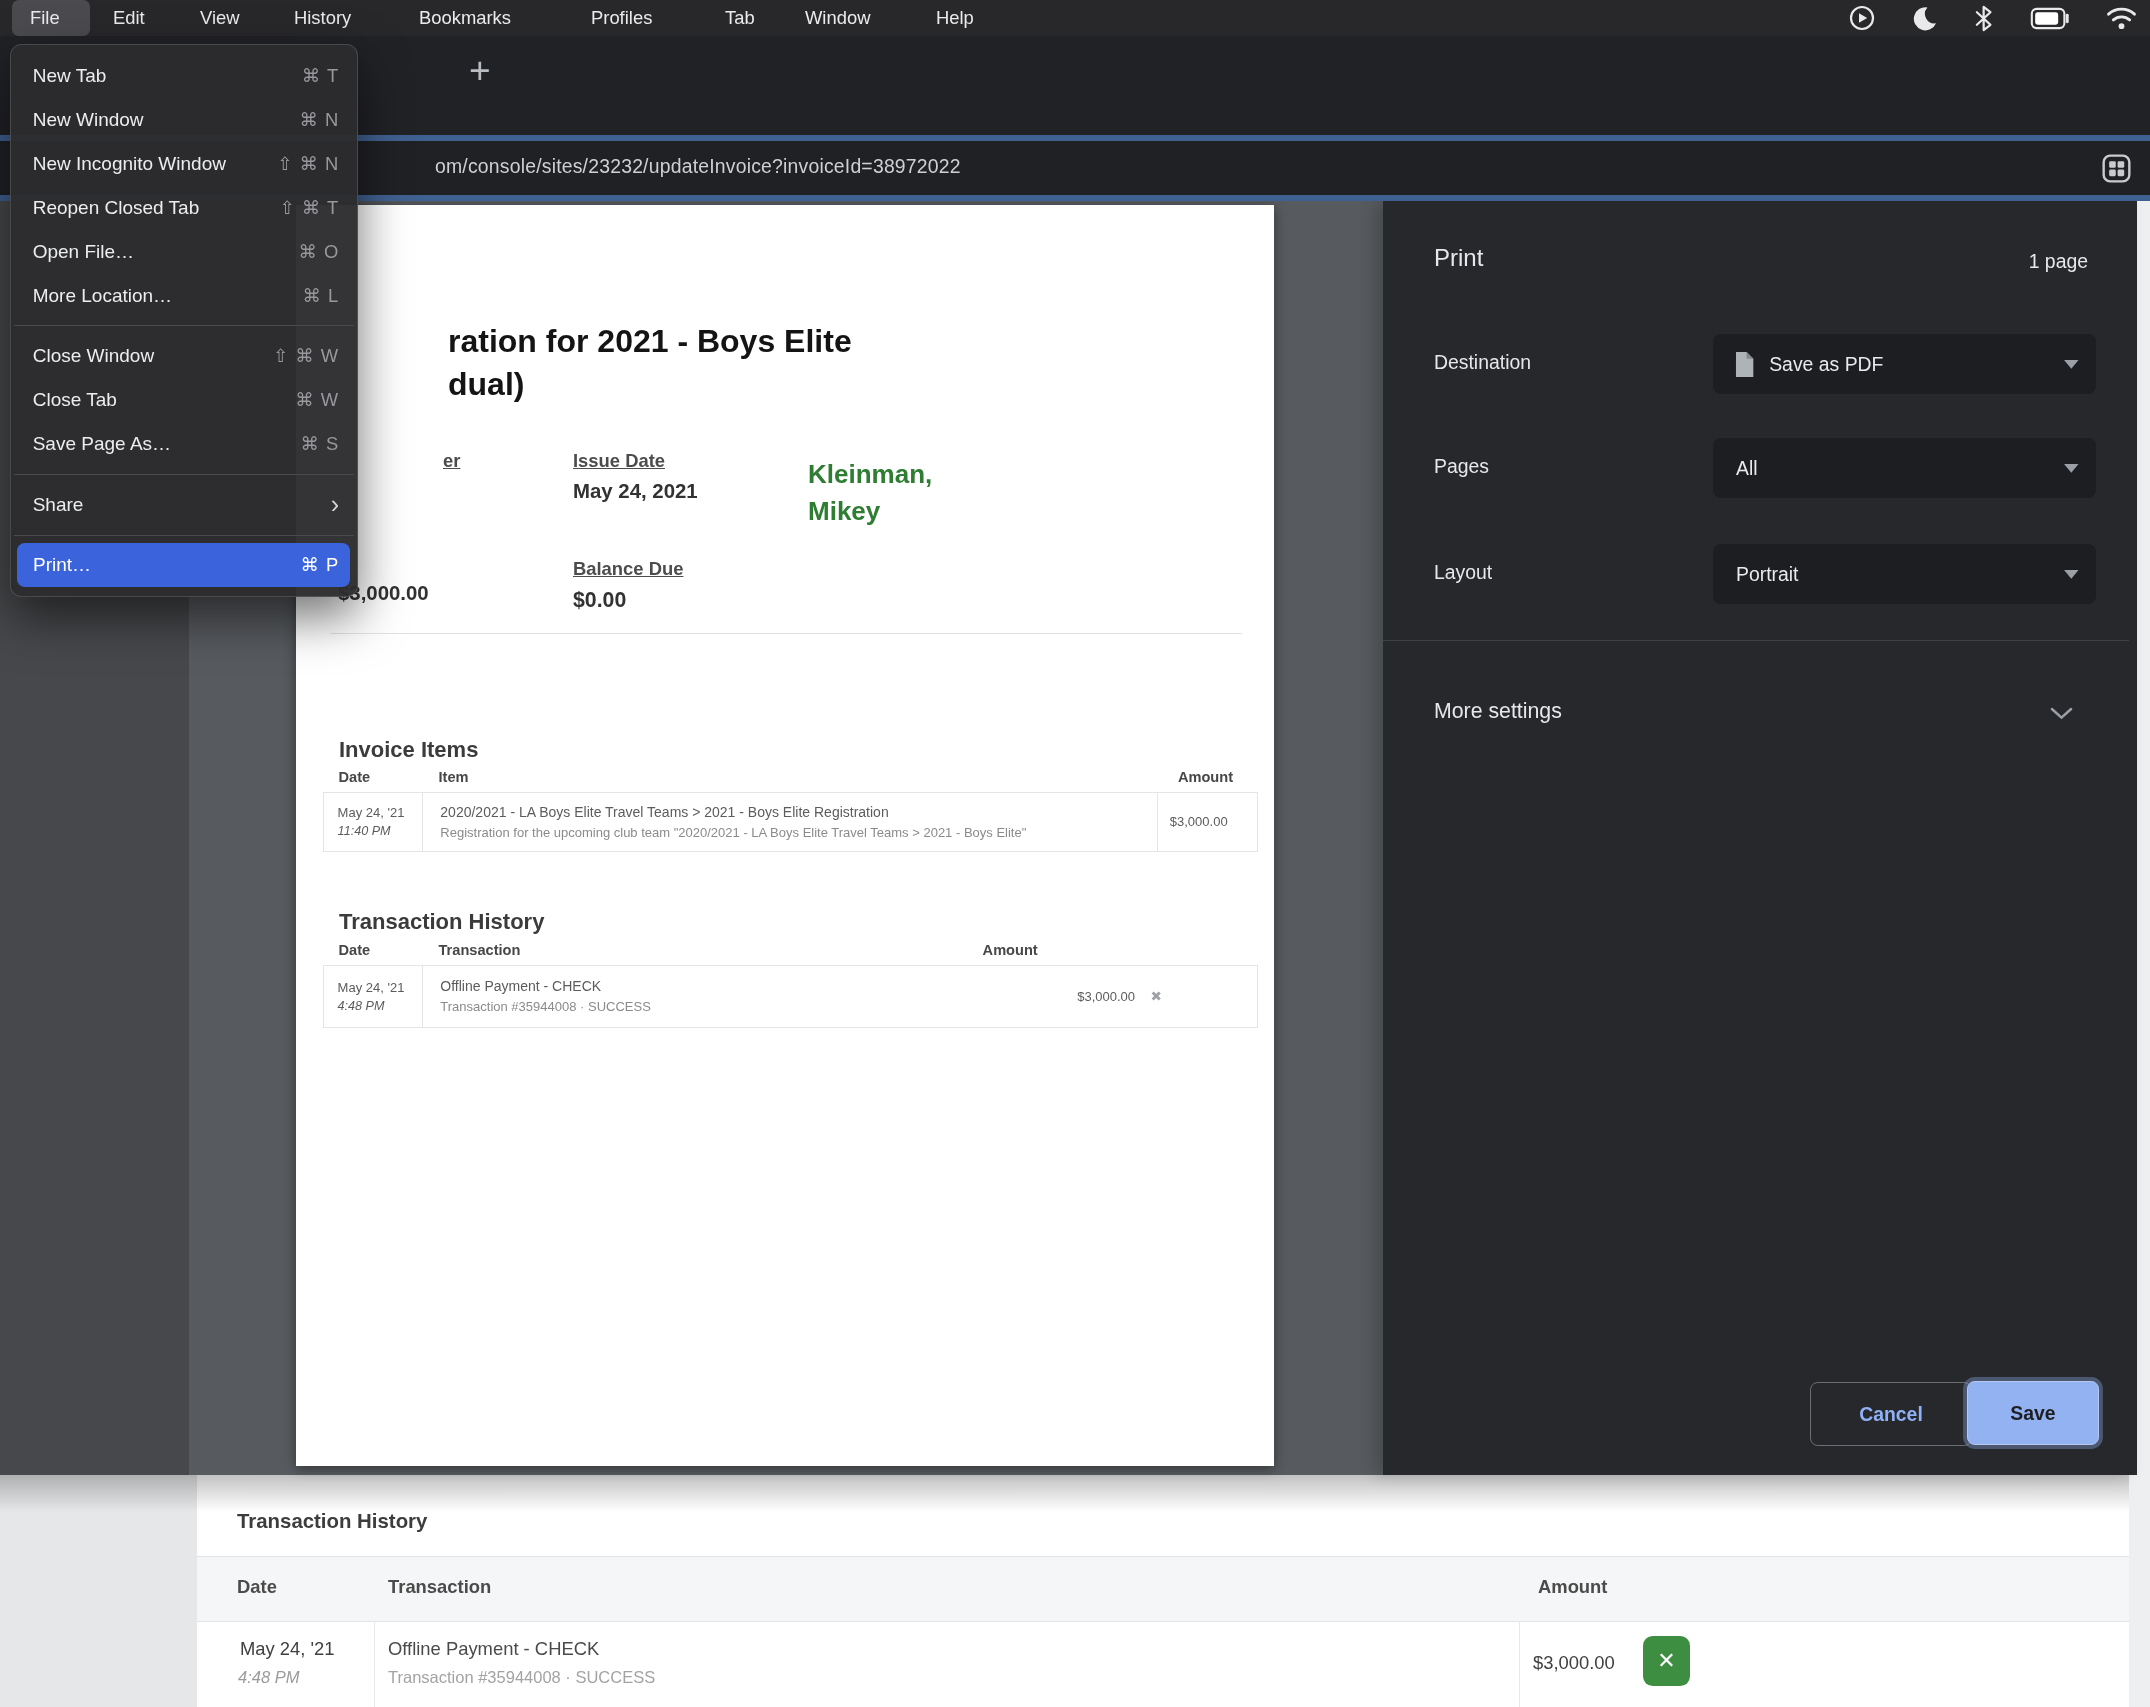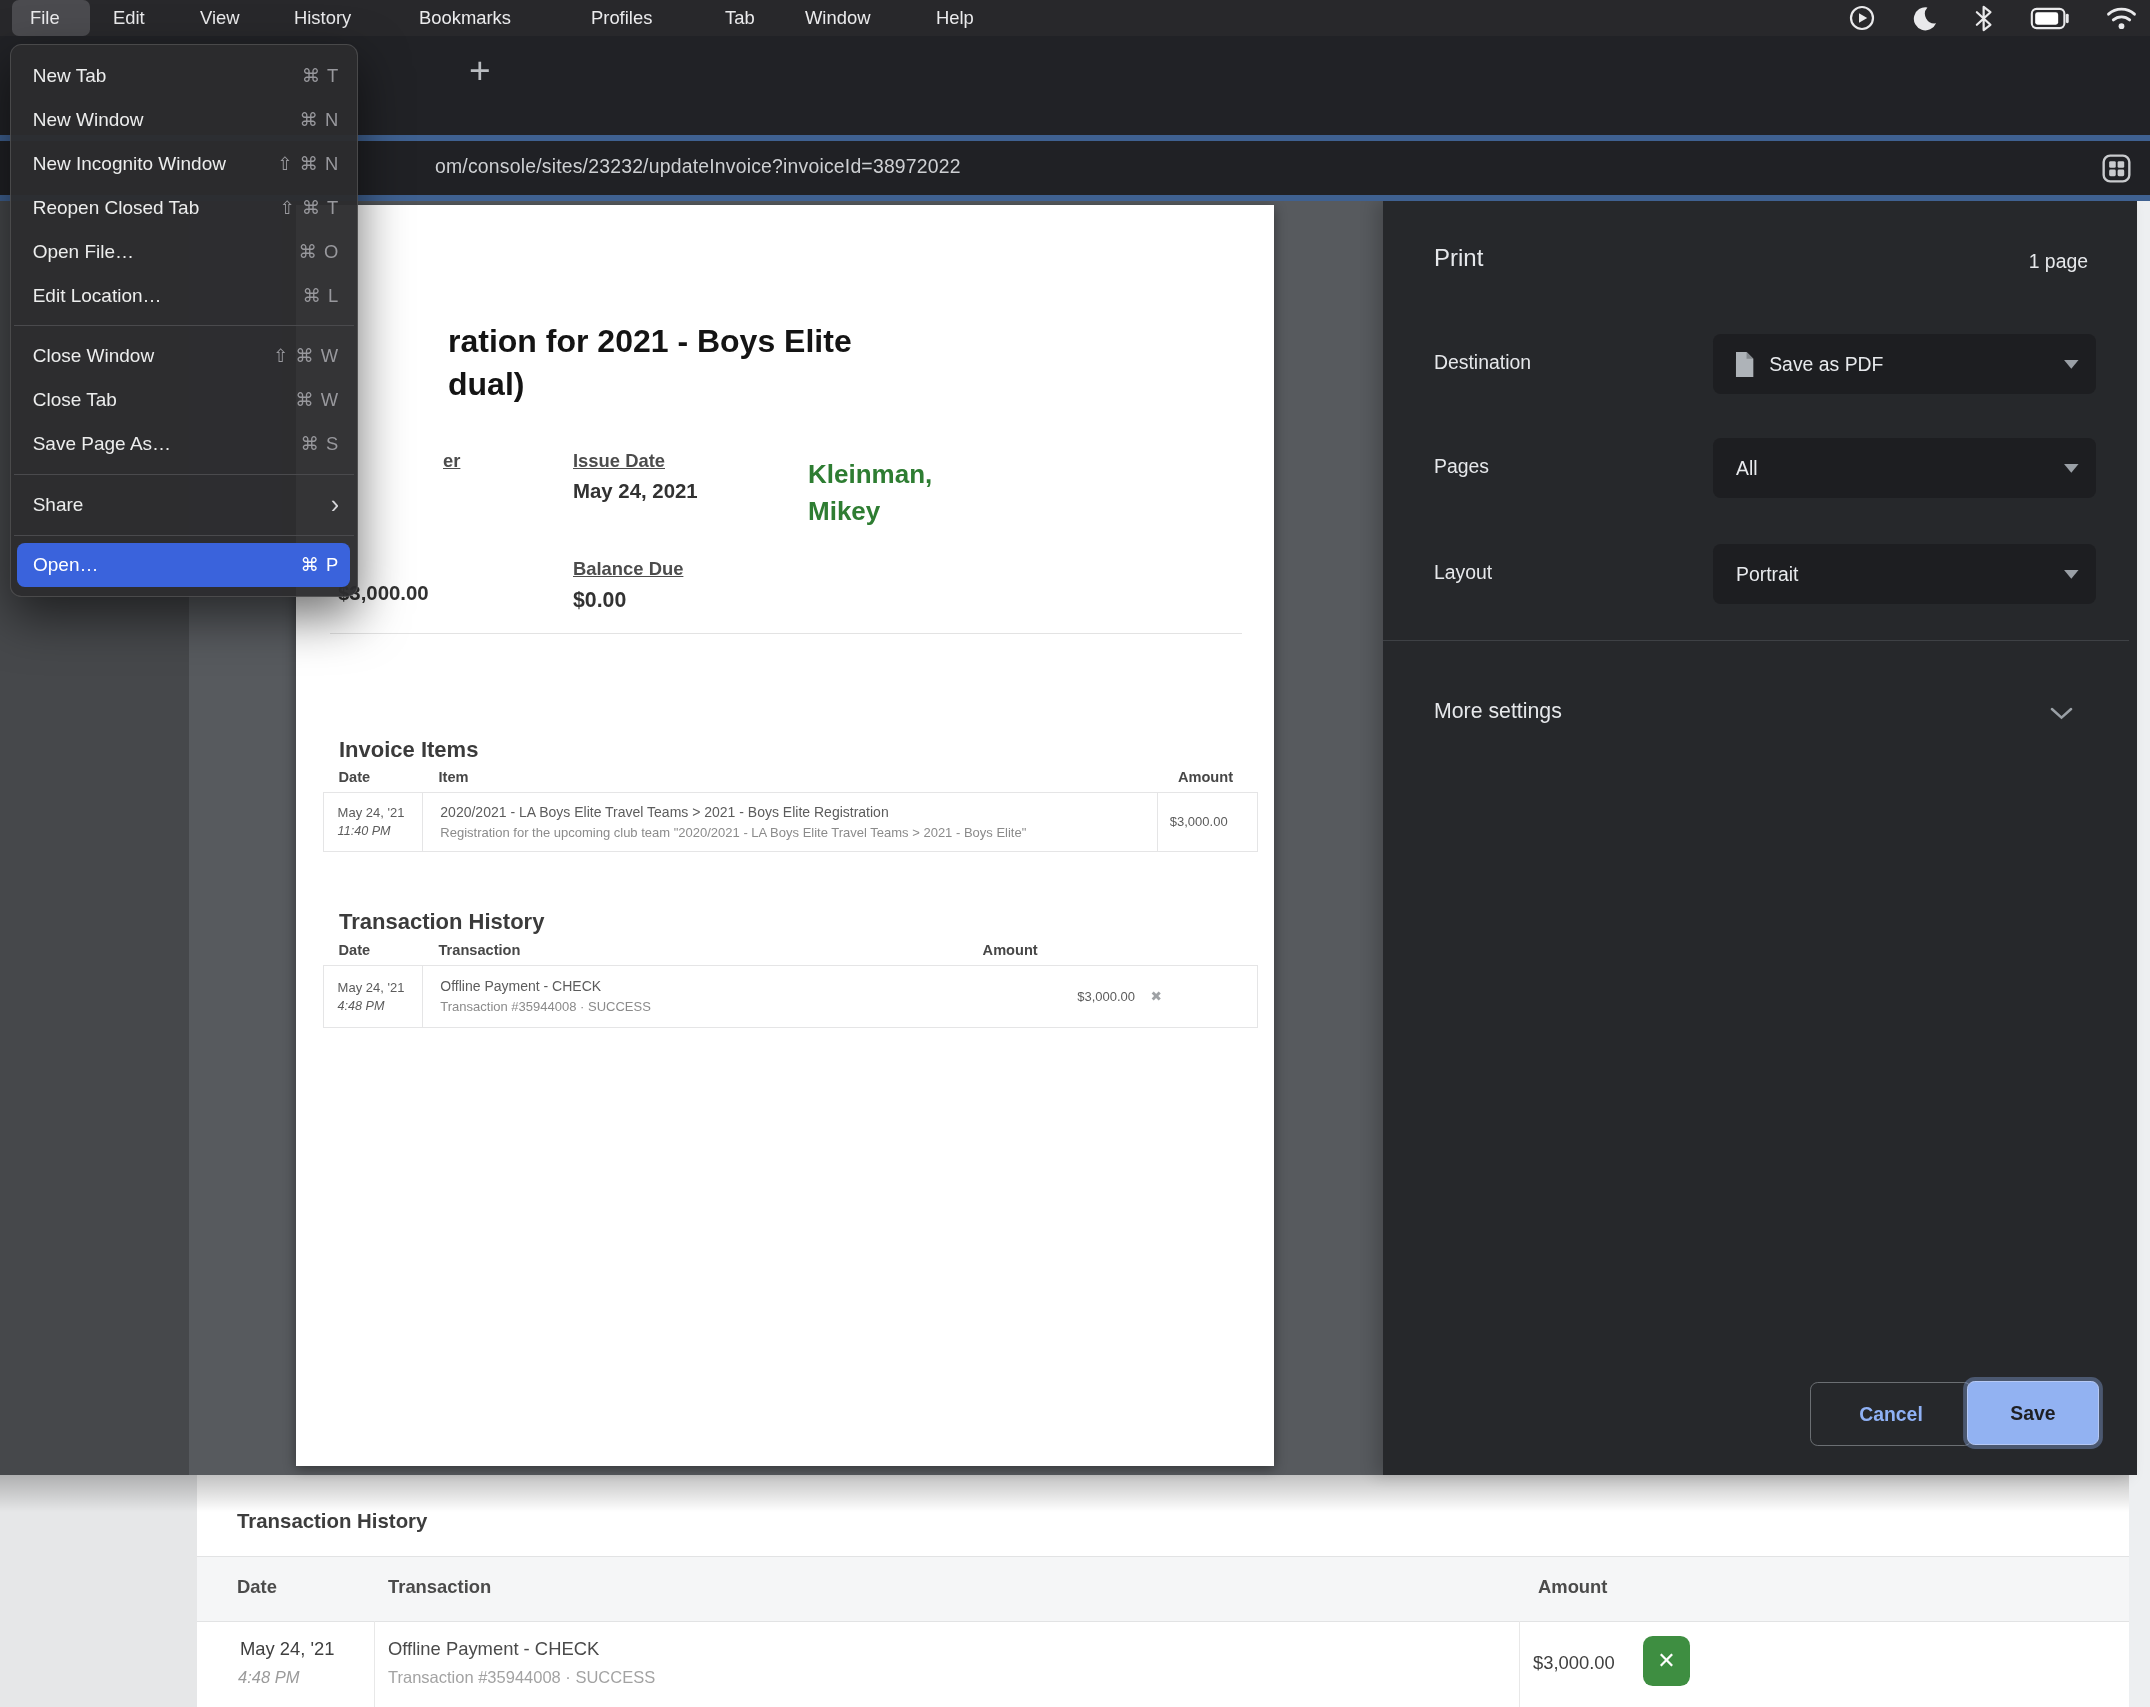--- a/index.html
+++ b/index.html
@@ -282,21 +282,21 @@
     </div>
     <div class="fm-row">
       <span>Reopen Closed Tab</span>
       <span class="fm-short">⇧ ⌘ T</span>
     </div>
     <div class="fm-row">
       <span>Open File…</span>
       <span class="fm-short">⌘ O</span>
     </div>
     <div class="fm-row">
-      <span>Edit Location…</span>
+      <span>More Location…</span>
       <span class="fm-short">⌘ L</span>
     </div>
     <div class="fm-div"></div>
     <div class="fm-row">
       <span>Close Window</span>
       <span class="fm-short">⇧ ⌘ W</span>
     </div>
     <div class="fm-row">
       <span>Close Tab</span>
       <span class="fm-short">⌘ W</span>
@@ -305,19 +305,19 @@
       <span>Save Page As…</span>
       <span class="fm-short">⌘ S</span>
     </div>
     <div class="fm-div"></div>
     <div class="fm-row">
       <span>Share</span>
       <span class="share-chev">›</span>
     </div>
     <div class="fm-div"></div>
     <div class="fm-row fm-hl">
-      <span>Open…</span>
+      <span>Print…</span>
       <span class="fm-short">⌘ P</span>
     </div>
   </div>
 
 </div>
 
 
 </body></html>

